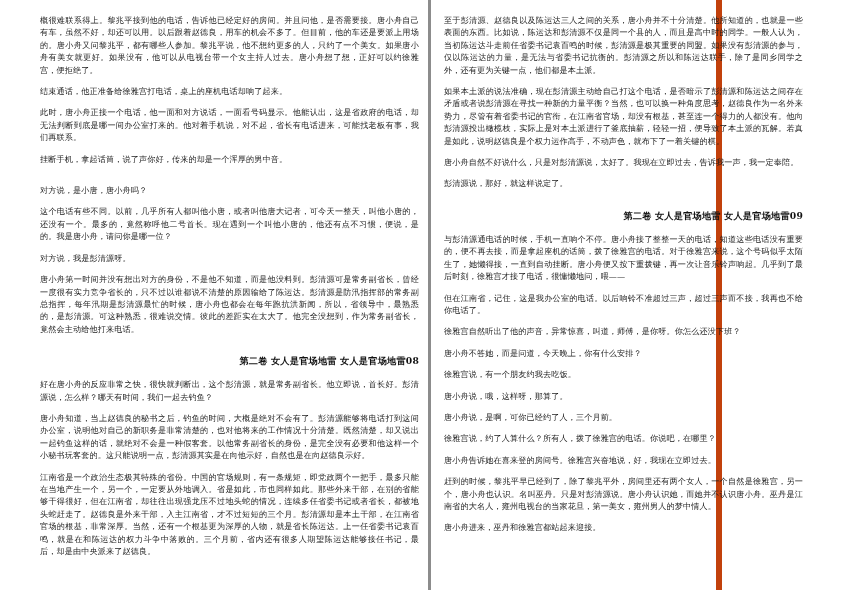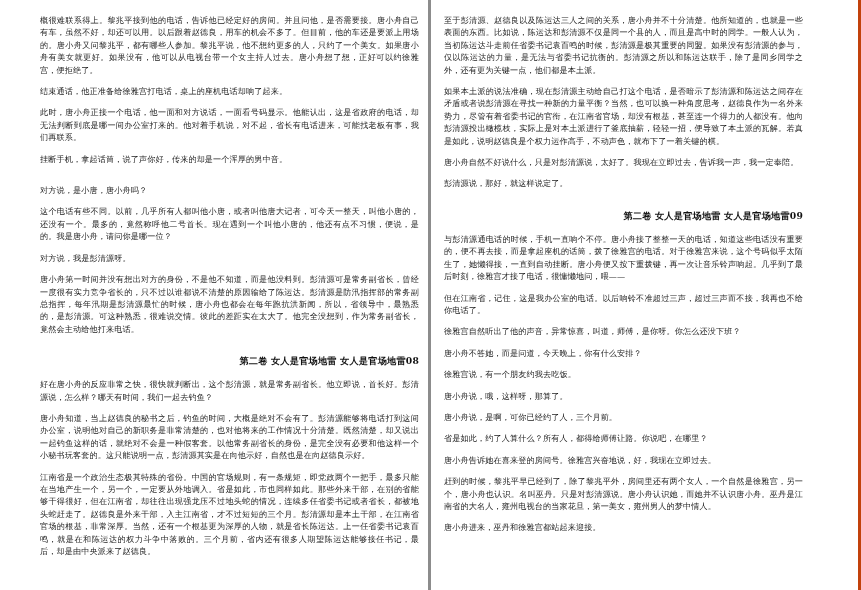--- a/index.html
+++ b/index.html
@@ -11,24 +11,24 @@
   body {
     width: 861px;
     height: 590px;
     overflow: hidden;
     font-family: "DejaVu Serif", "Liberation Serif", serif;
     color: #1a1a1a;
   }
 
   #reader {
     position: relative;
-    width: 861px;
+    width: 722px;
     height: 590px;
     background: #ffffff;
-    border-right: 3px solid #c2410c;
+    border-right: 6px solid #c2410c;
   }
 
   
   #column-divider {
     position: absolute;
     left: 428px;
     top: 0;
     width: 3px;
     height: 590px;
     background: #8c8c8c;
@@ -106,20 +106,20 @@
 
     <h2 class="chapter-heading">第二卷 女人是官场地雷 女人是官场地雷09</h2>
 
     <p class="para">与彭清源通电话的时候，手机一直响个不停。唐小舟接了整整一天的电话，知道这些电话没有重要的，便不再去接，而是拿起座机的话筒，拨了徐雅宫的电话。对于徐雅宫来说，这个号码似乎太陌生了，她懒得接，一直到自动挂断。唐小舟便又按下重拨键，再一次让音乐铃声响起。几乎到了最后时刻，徐雅宫才接了电话，很慵懒地问，喂——</p>
     <p class="para">但在江南省，记住，这是我办公室的电话。以后响铃不准超过三声，超过三声而不接，我再也不给你电话了。</p>
     <p class="para">徐雅宫自然听出了他的声音，异常惊喜，叫道，师傅，是你呀。你怎么还没下班？</p>
     <p class="para">唐小舟不答她，而是问道，今天晚上，你有什么安排？</p>
     <p class="para">徐雅宫说，有一个朋友约我去吃饭。</p>
     <p class="para">唐小舟说，哦，这样呀，那算了。</p>
     <p class="para">唐小舟说，是啊，可你已经约了人，三个月前。</p>
-    <p class="para">省是如此，约了人算什么？所有人，都得给师傅让路。你说吧，在哪里？</p>
+    <p class="para">徐雅宫说，约了人算什么？所有人，拨了徐雅宫的电话。你说吧，在哪里？</p>
     <p class="para">唐小舟告诉她在喜来登的房间号。徐雅宫兴奋地说，好，我现在立即过去。</p>
     <p class="para">赶到的时候，黎兆平早已经到了，除了黎兆平外，房间里还有两个女人，一个自然是徐雅宫，另一个，唐小舟也认识。名叫巫丹。只是对彭清源说。唐小舟认识她，而她并不认识唐小舟。巫丹是江南省的大名人，雍州电视台的当家花旦，第一美女，雍州男人的梦中情人。</p>
     <p class="para">唐小舟进来，巫丹和徐雅宫都站起来迎接。</p>
 
   </div>
 
 </div>
 
 </body></html>

